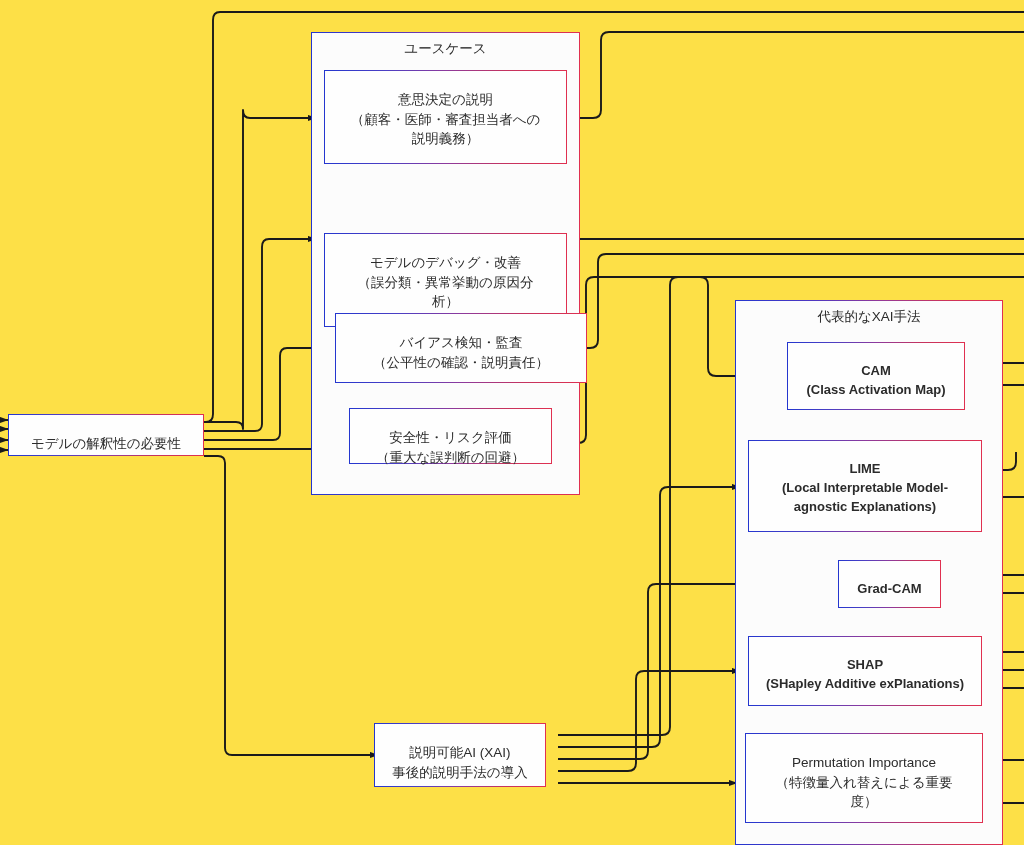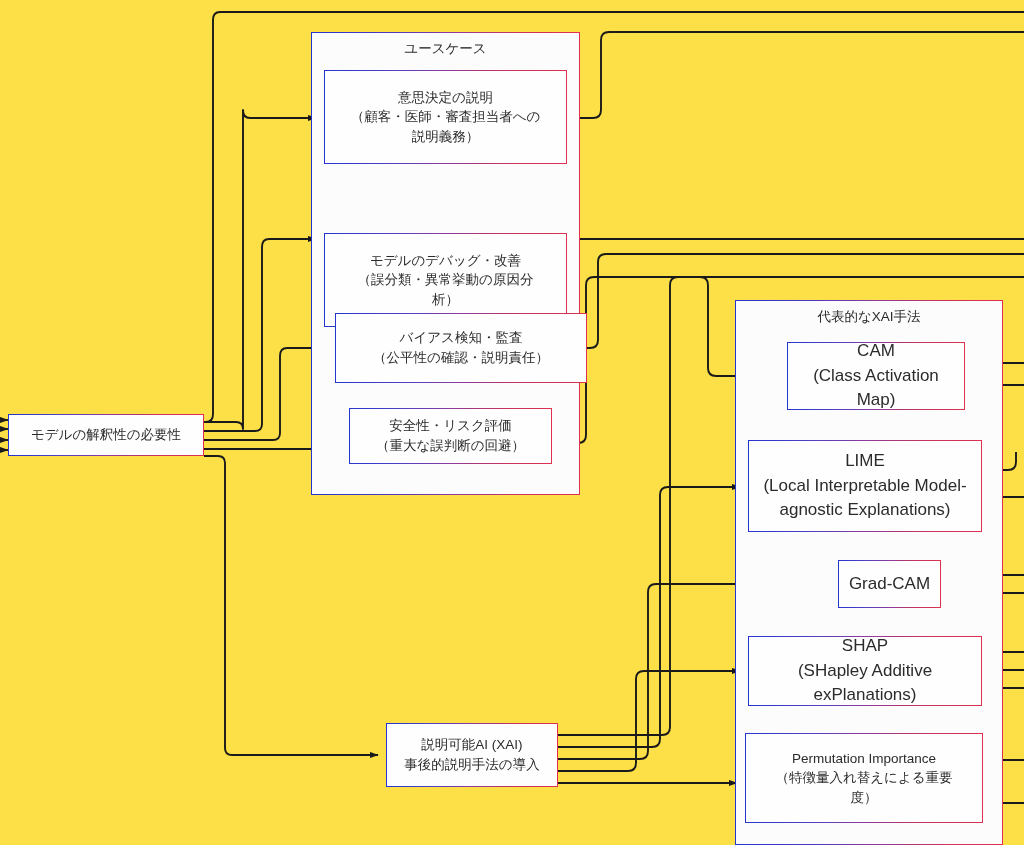--- a/index.html
+++ b/index.html
@@ -2,36 +2,36 @@
 <html><head>
 <meta charset="utf-8">
 <title>XAI Flowchart</title>
 <style>
   html,body{margin:0;padding:0;background:#ffffff;}
   body{width:1024px;height:845px;overflow:hidden;
        font-family:"Liberation Sans","DejaVu Sans",sans-serif;}
   #canvas{position:relative;width:1024px;height:845px;background:#fde047;}
   svg.layer{position:absolute;left:0;top:0;width:1024px;height:845px;}
   .node{position:absolute;box-sizing:border-box;background:#fefefe;
-        display:flex;align-items:center;justify-content:center;text-align:center;
-        color:#2b2b2b;line-height:1.45;padding:4px 8px;}
+        display:flex;align-items:flex-start;justify-content:center;text-align:center;
+        color:#2b2b2b;line-height:1.45;padding:19px 8px;}
   .node .txt{display:block;width:100%;}
   .grad-border{border:1.7px solid transparent;
      background-image:linear-gradient(#fefefe,#fefefe),
         linear-gradient(90deg,#2436cf 0%,#4b3fc4 25%,#8c3a9e 50%,#c5335f 75%,#e03050 100%);
      background-origin:border-box;background-clip:padding-box,border-box;}
   .container-box{position:absolute;box-sizing:border-box;background:transparent;
      border:1.7px solid transparent;
      background-image:linear-gradient(#fcfcfc,#fcfcfc),
         linear-gradient(90deg,#2436cf 0%,#5038c0 30%,#953997 55%,#cf3358 80%,#e03050 100%);
      background-origin:border-box;background-clip:padding-box,border-box;}
   .container-title{position:absolute;width:100%;text-align:center;top:7px;left:0;
      color:#2b2b2b;font-size:13.5px;}
   .jp{font-size:13.5px;}
-  .en{font-size:17px;}
+  .en{font-size:13px;font-weight:bold;}
 </style>
 </head>
 <body>
 
 <div id="canvas">
 
   <svg class="layer">
     <defs>
       <marker id="ah" markerWidth="9" markerHeight="9" refX="8.4" refY="3.2" orient="auto" markerUnits="userSpaceOnUse">
         <path d="M0,0 L9,3.2 L0,6.4 z" fill="#1a1a1a"></path>
@@ -129,21 +129,21 @@
         <div>（公平性の確認・説明責任）</div>
       </span>
   </div>
   <div class="node grad-border" id="u3" style="left: 349px; top: 408px; width: 203px; height: 56px;">
     <span class="txt jp">
         <div>安全性・リスク評価</div>
         <div>（重大な誤判断の回避）</div>
       </span>
   </div>
 
-  <div class="node grad-border" id="xainode" style="left: 386px; top: 723px; width: 172px; height: 64px;">
+  <div class="node grad-border" id="xainode" style="left: 374px; top: 723px; width: 172px; height: 64px;">
     <span class="txt jp">
         <div>説明可能AI (XAI)</div>
         <div>事後的説明手法の導入</div>
       </span>
   </div>
 
   <div class="node grad-border" id="m0" style="left: 787px; top: 342px; width: 178px; height: 68px;">
     <span class="txt en">
         <div>CAM</div>
         <div>(Class Activation Map)</div>

